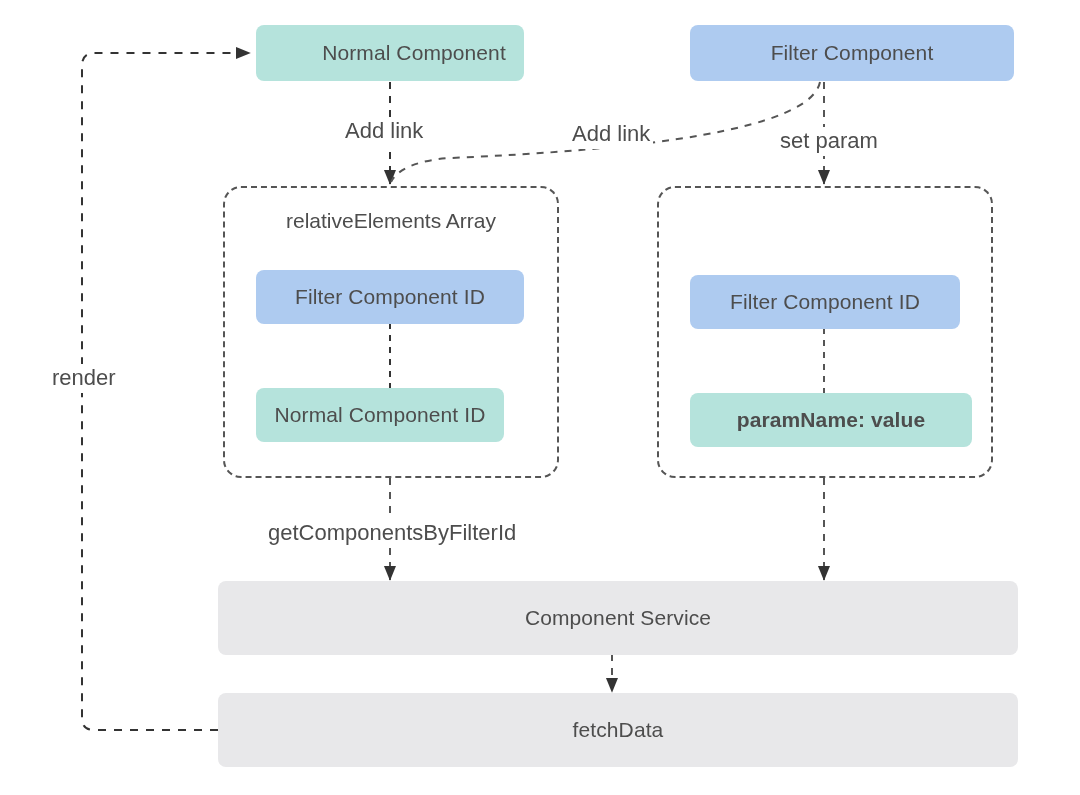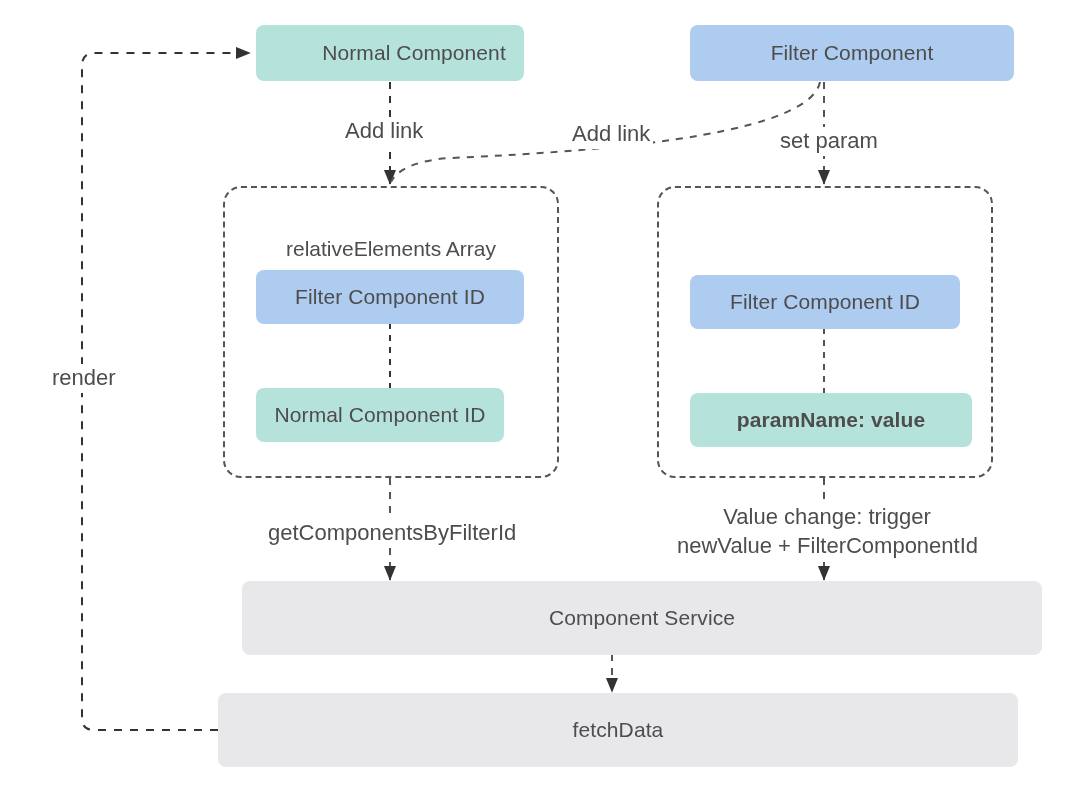--- a/index.html
+++ b/index.html
@@ -101,54 +101,52 @@
 
   <div class="node teal" style="left:256px; top:25px; width:268px; height:56px;padding-left:48px;">
     <span>Normal Component</span>
   </div>
 
   <div class="node blue" style="left:690px; top:25px; width:324px; height:56px;">
     <span>Filter Component</span>
   </div>
 
   <div class="group-box" style="left:223px; top:186px; width:336px; height:292px;"></div>
-  <div class="group-title" style="left:223px; top:209px; width:336px;margin-top:28px;">relativeElements Array</div>
+  <div class="group-title" style="left:223px; top:209px; width:336px;">relativeElements Array</div>
 
   <div class="node blue" style="left:256px; top:270px; width:268px; height:54px;">
     <span>Filter Component ID</span>
   </div>
 
   <div class="node teal" style="left:256px; top:388px; width:248px; height:54px;">
     <span>Normal Component ID</span>
   </div>
 
   <div class="group-box" style="left:657px; top:186px; width:336px; height:292px;"></div>
 
   <div class="node blue" style="left:690px; top:275px; width:270px; height:54px;">
     <span>Filter Component ID</span>
   </div>
 
   <div class="node teal" style="left:690px; top:393px; width:282px; height:54px;font-weight:bold;">
     <span>paramName: value</span>
   </div>
 
-  <div class="node grey" style="left:218px; top:581px; width:800px; height:74px;margin-left:24px;">
+  <div class="node grey" style="left:218px; top:581px; width:800px; height:74px;">
     <span>Component Service</span>
   </div>
 
   <div class="node grey" style="left:218px; top:693px; width:800px; height:74px;">
     <span>fetchData</span>
   </div>
 
   <div class="edge-label" style="left:342px; top:117px;">Add link</div>
 
   <div class="edge-label" style="left:569px; top:120px;">Add link</div>
 
   <div class="edge-label" style="left:777px; top:127px;">set param</div>
 
   <div class="edge-label" style="left:265px; top:519px;">getComponentsByFilterId</div>
 
-  <div class="edge-label" style="left:674px; top:503px; width:300px;">Value change: trigger
-newValue + FilterComponentId</div>
 
   <div class="edge-label" style="left:49px; top:364px;text-align:center;">render</div>
 
 </div>
 
 </body></html>

